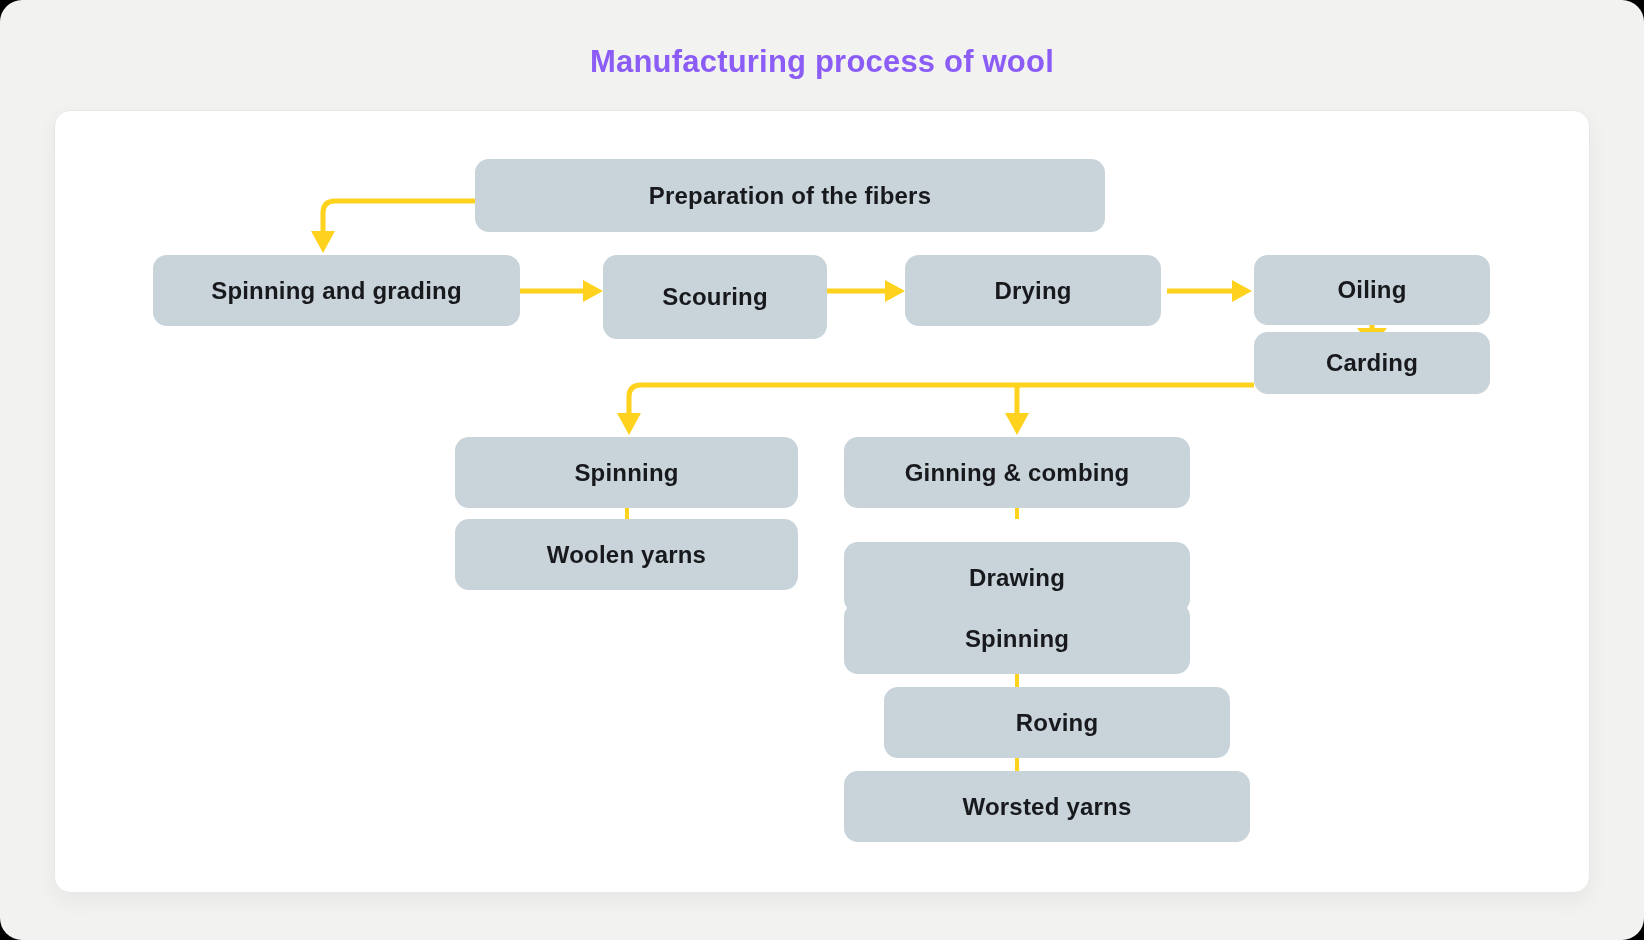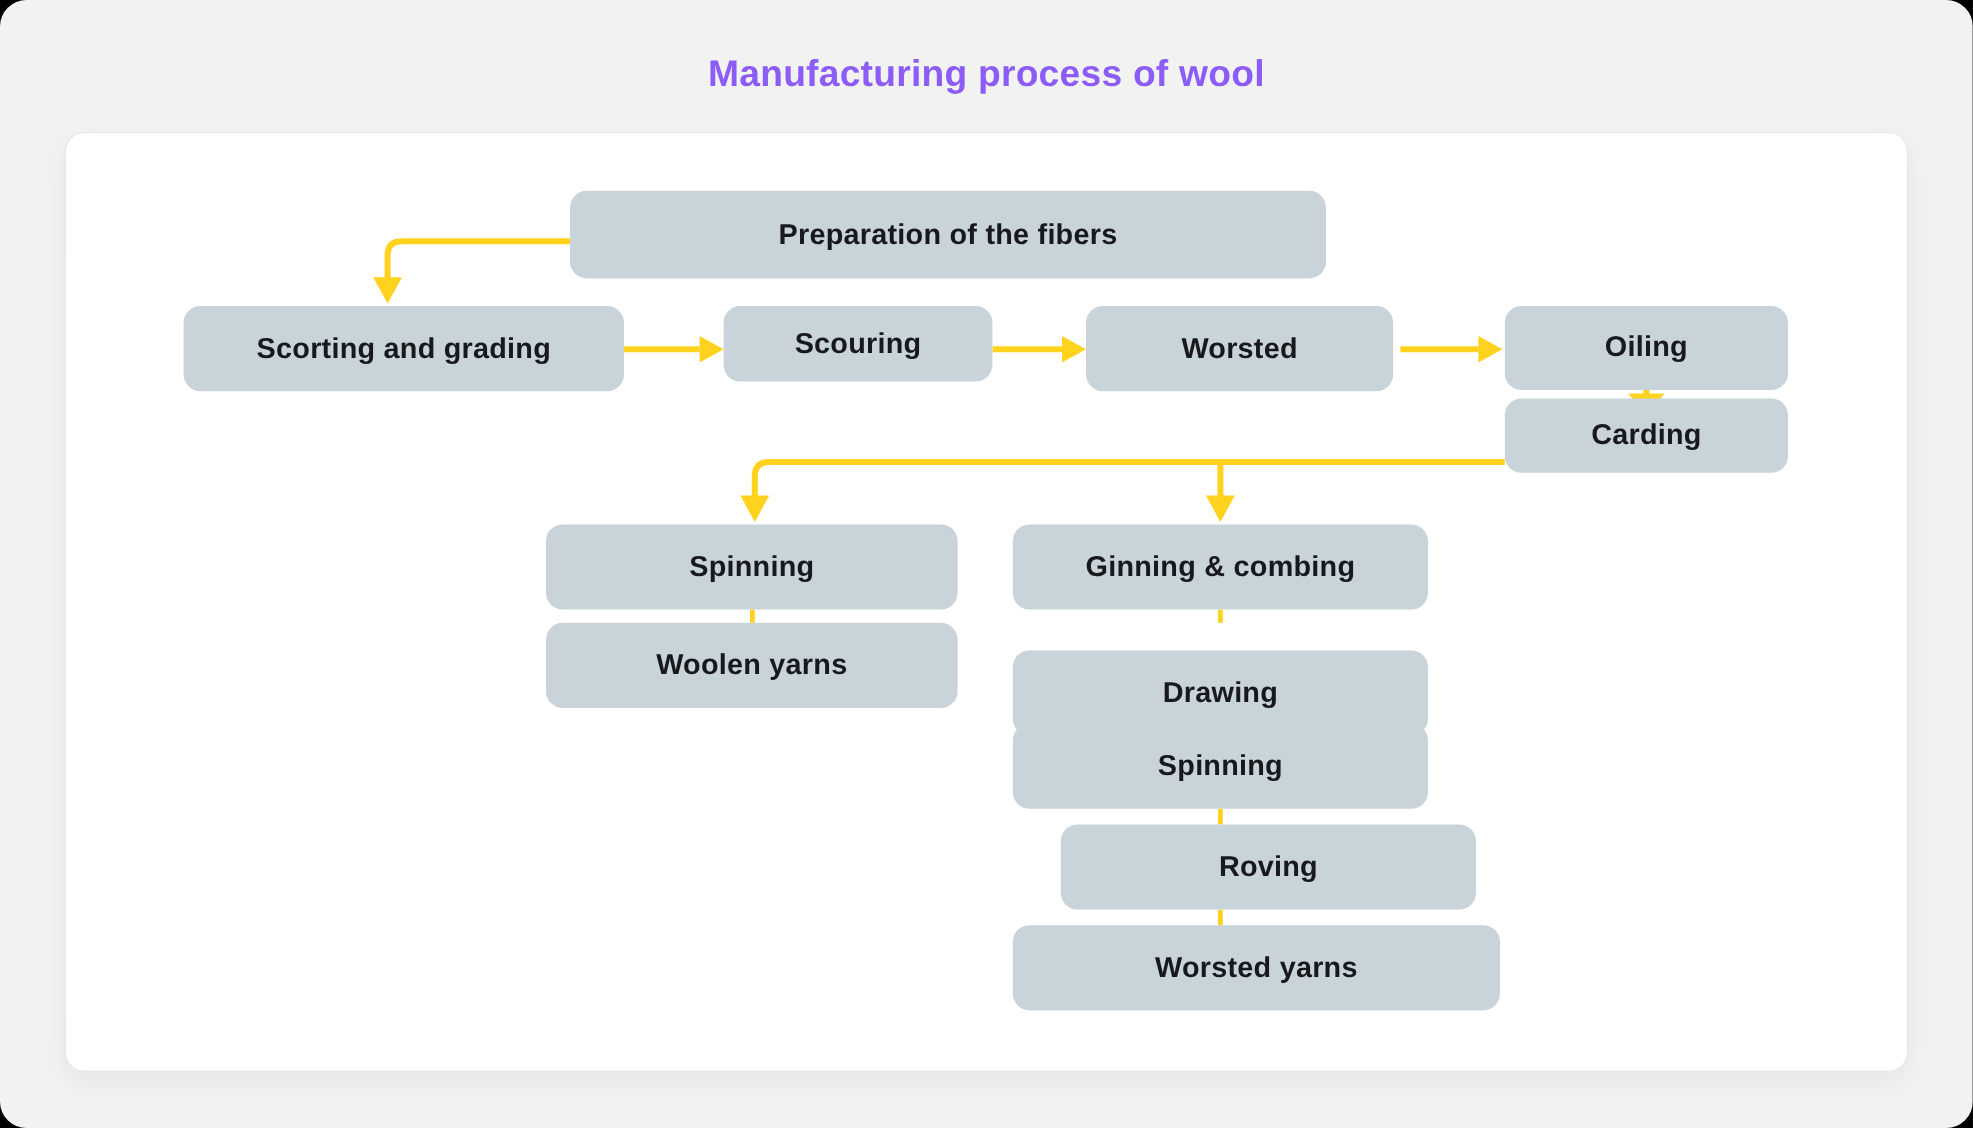--- a/index.html
+++ b/index.html
@@ -22,21 +22,21 @@
   .flow-svg path.thin{stroke-width:4;}
   .flow-svg polygon{fill:var(--yellow,#FFD21E);stroke:none;}
   .node{
     position:absolute;display:flex;align-items:center;justify-content:center;
     background:var(--node-fill,#C9D3DA);border-radius:14px;
     color:#17191C;font-size:24px;font-weight:600;letter-spacing:.2px;
   }
   
   .n-preparation{left:475px;top:159px;width:630px;height:73px;}
   .n-sorting{left:153px;top:255px;width:367px;height:71px;}
-  .n-scouring{left:603px;top:255px;width:224px;height:63px;}
+  .n-scouring{left:603px;top:255px;width:224px;height:84px;}
   .n-drying{left:905px;top:255px;width:256px;height:71px;}
   .n-oiling{left:1254px;top:255px;width:236px;height:70px;}
   .n-carding{left:1254px;top:332px;width:236px;height:62px;}
   .n-spinning-woolen{left:455px;top:437px;width:343px;height:71px;}
   .n-woolen-yarns{left:455px;top:519px;width:343px;height:71px;}
   .n-ginning{left:844px;top:437px;width:346px;height:71px;}
   .n-drawing{left:844px;top:519px;width:346px;height:71px;margin-top:23px;}
   .n-spinning-worsted{left:844px;top:603px;width:346px;height:71px;}
   .n-roving{left:844px;top:687px;width:346px;height:71px;margin-left:40px;}
   .n-worsted-yarns{left:844px;top:771px;width:406px;height:71px;}
@@ -77,27 +77,27 @@
     <path class="thin" d="M 1017 508 V 519"></path>
     <path class="thin" d="M 1017 590 V 603"></path>
     <path class="thin" d="M 1017 674 V 687"></path>
     <path class="thin" d="M 1017 758 V 771"></path>
   </svg>
 
   <div class="node n-preparation">
     <span>Preparation of the fibers</span>
   </div>
   <div class="node n-sorting">
-    <span>Scorting and grading</span>
+    <span>Spinning and grading</span>
   </div>
   <div class="node n-scouring">
     <span>Scouring</span>
   </div>
   <div class="node n-drying">
-    <span>Worsted</span>
+    <span>Drying</span>
   </div>
   <div class="node n-oiling">
     <span>Oiling</span>
   </div>
   <div class="node n-carding">
     <span>Carding</span>
   </div>
   <div class="node n-spinning-woolen">
     <span>Spinning</span>
   </div>

